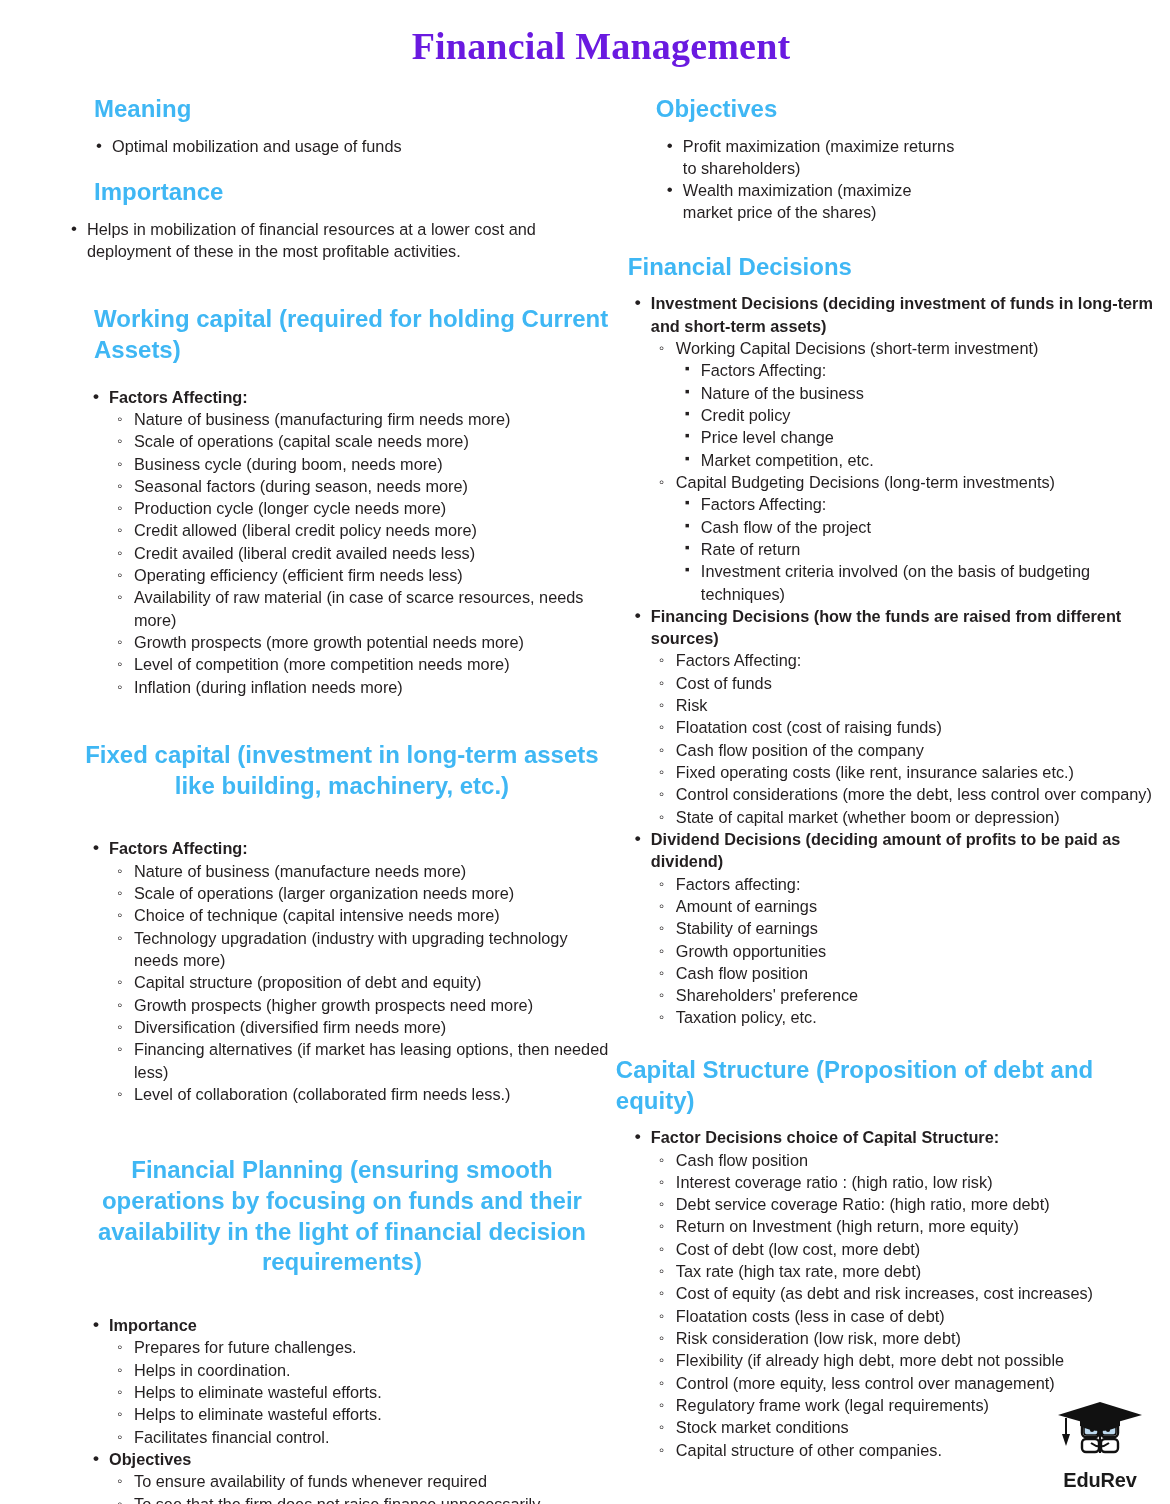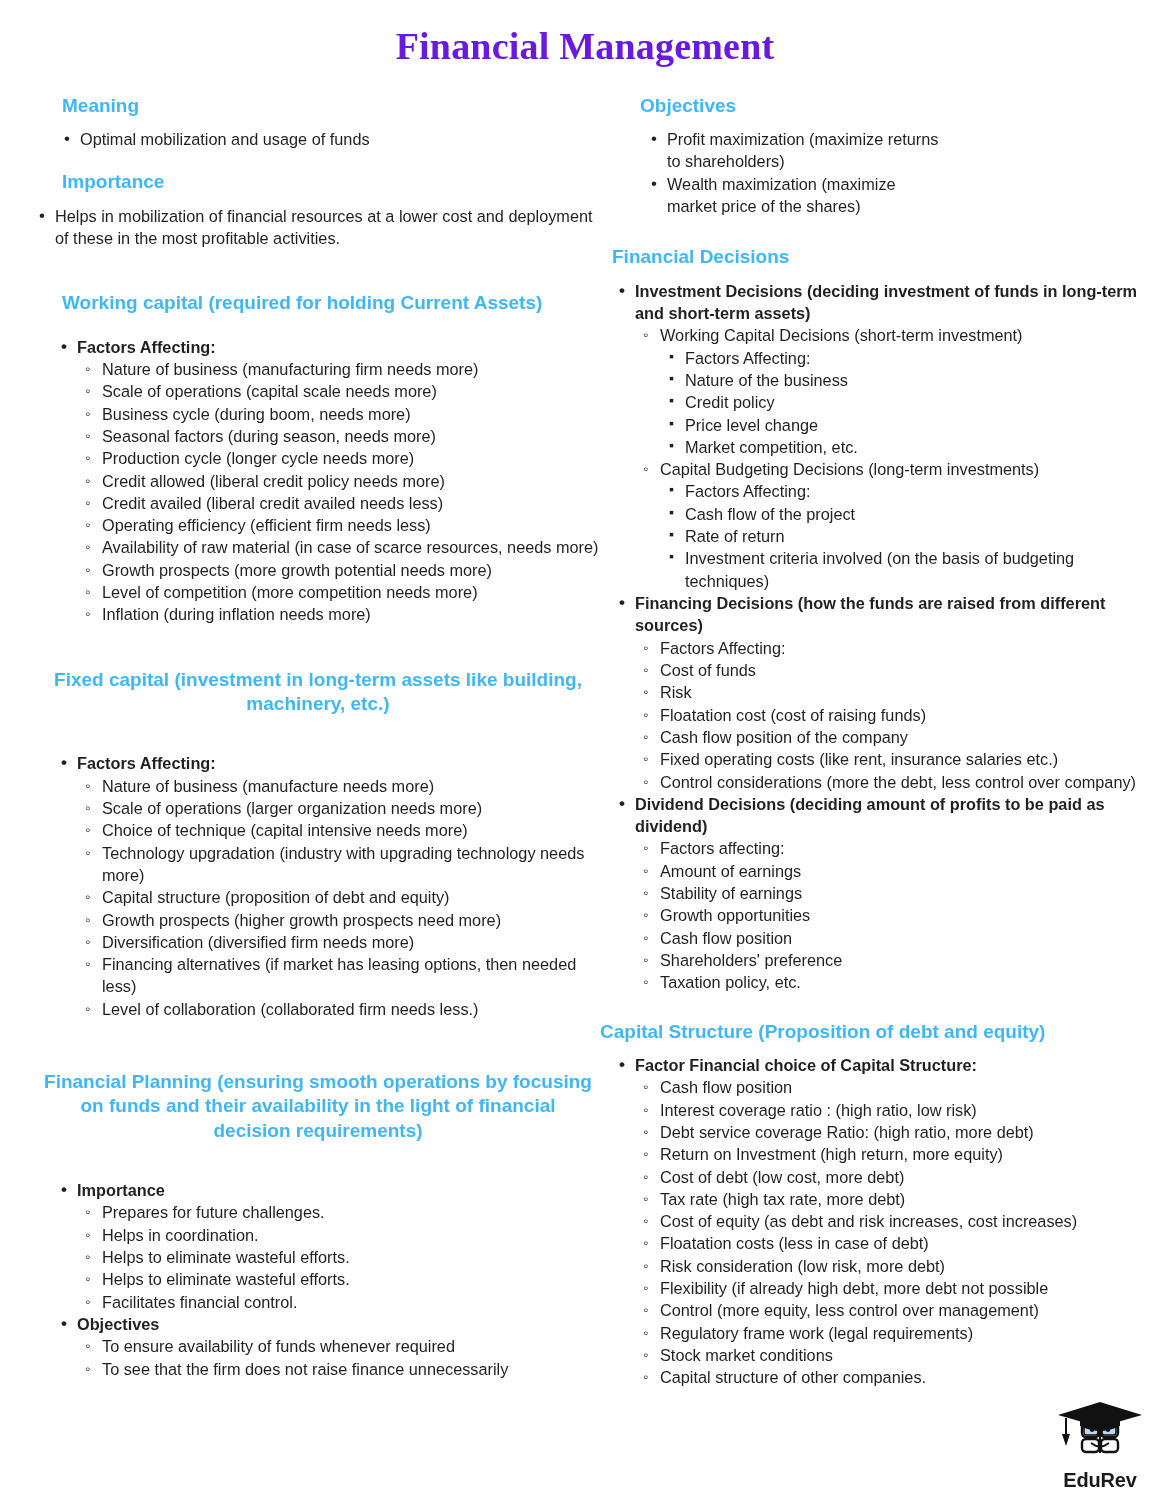--- a/index.html
+++ b/index.html
@@ -13,20 +13,21 @@
     font-family: "Liberation Sans", sans-serif;
     color: #231f20;
     position: relative;
     overflow: hidden;
   }
   .page {
     width: 1170px;
     height: 1504px;
     position: relative;
     box-sizing: border-box;
+    padding-left: 32px;
   }
   .doc-title {
     text-align: center;
     font-family: "Liberation Serif", serif;
     font-weight: bold;
     font-size: 38px;
     color: #6a1ae0;
     letter-spacing: 0.2px;
     margin: 0;
     padding-top: 26px;
@@ -44,21 +45,21 @@
   }
   .col-right {
     width: 570px;
     padding-left: 0px;
     padding-right: 16px;
     box-sizing: border-box;
   }
   h2.sec {
     color: #3fb7f4;
     font-weight: bold;
-    font-size: 19px;
+    font-size: 24px;
     line-height: 1.28;
     margin: 0;
   }
   .sec.indent-1 { padding-left: 26px; }
   .sec.indent-2 { padding-left: 40px; }
   .sec.center { text-align: center; padding-left: 6px; padding-right: 6px;}
   .sec.right-pad { padding-left: 2px; }
 
   ul {
     margin: 0;
@@ -251,39 +252,40 @@
 
         <li class="l1 bold">Financing Decisions (how the funds are raised from different sources)</li>
         <ul class="lvl2">
           <li class="l2">Factors Affecting:</li>
           <li class="l2">Cost of funds</li>
           <li class="l2">Risk</li>
           <li class="l2">Floatation cost (cost of raising funds)</li>
           <li class="l2">Cash flow position of the company</li>
           <li class="l2">Fixed operating costs (like rent, insurance salaries etc.)</li>
           <li class="l2">Control considerations (more the debt, less control over company)</li>
+          <li class="l2">State of capital market (whether boom or depression)</li>
         </ul>
 
         <li class="l1 bold">Dividend Decisions (deciding amount of profits to be paid as dividend)</li>
         <ul class="lvl2">
           <li class="l2">Factors affecting:</li>
           <li class="l2">Amount of earnings</li>
           <li class="l2">Stability of earnings</li>
           <li class="l2">Growth opportunities</li>
           <li class="l2">Cash flow position</li>
           <li class="l2">Shareholders' preference</li>
           <li class="l2">Taxation policy, etc.</li>
         </ul>
       </ul>
 
       <div style="height:26px"></div>
       <h2 class="sec" style="padding-left:0px;">Capital Structure (Proposition of debt and equity)</h2>
       <div class="gap-sm"></div>
       <ul class="lvl1" style="padding-left:16px;">
-        <li class="l1 bold">Factor Financial choice of Capital Structure:</li>
+        <li class="l1 bold">Factor Decisions choice of Capital Structure:</li>
         <ul class="lvl2">
           <li class="l2">Cash flow position</li>
           <li class="l2">Interest coverage ratio : (high ratio, low risk)</li>
           <li class="l2">Debt service coverage Ratio: (high ratio, more debt)</li>
           <li class="l2">Return on Investment (high return, more equity)</li>
           <li class="l2">Cost of debt (low cost, more debt)</li>
           <li class="l2">Tax rate (high tax rate, more debt)</li>
           <li class="l2">Cost of equity (as debt and risk increases, cost increases)</li>
           <li class="l2">Floatation costs (less in case of debt)</li>
           <li class="l2">Risk consideration (low risk, more debt)</li>

